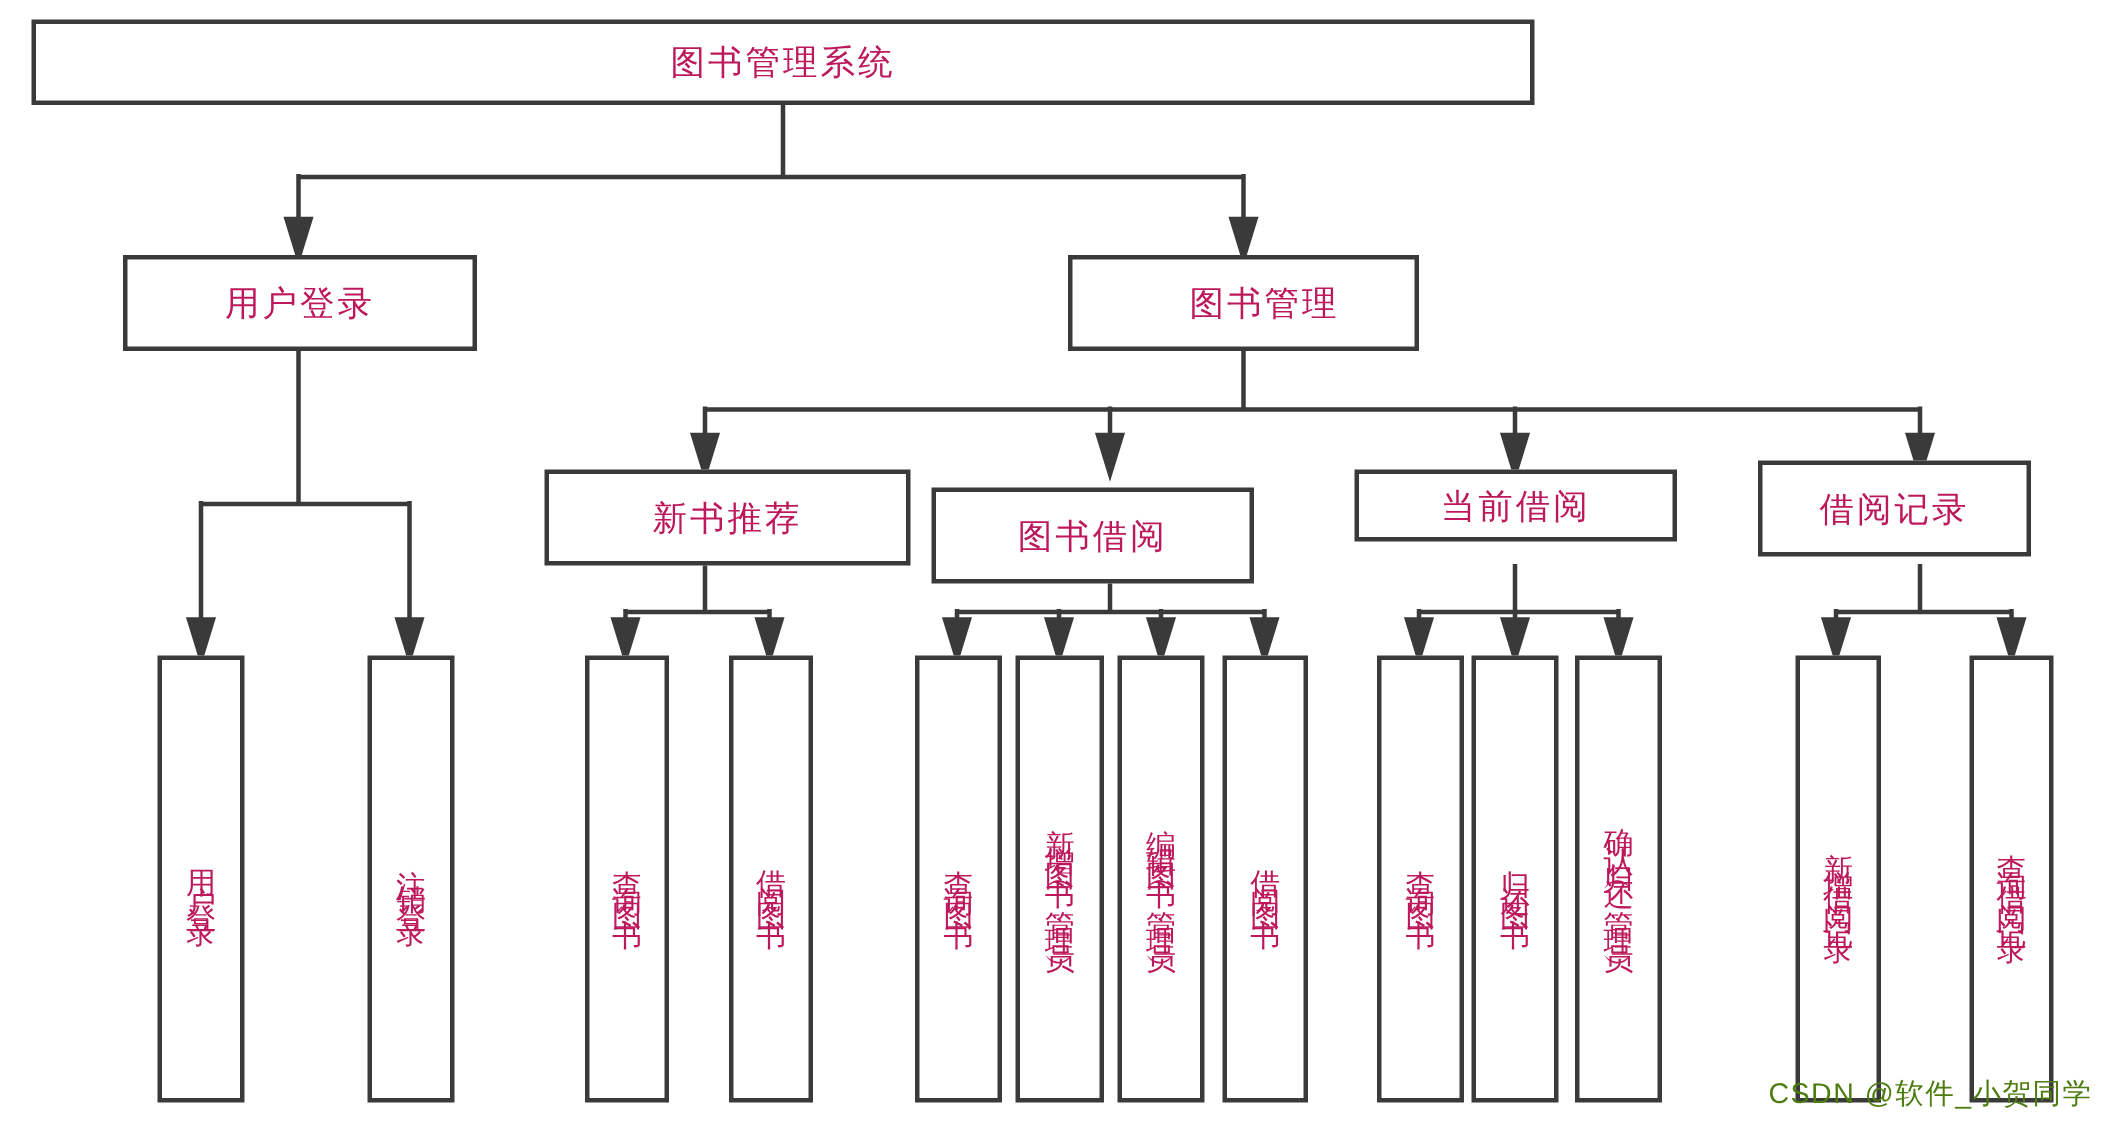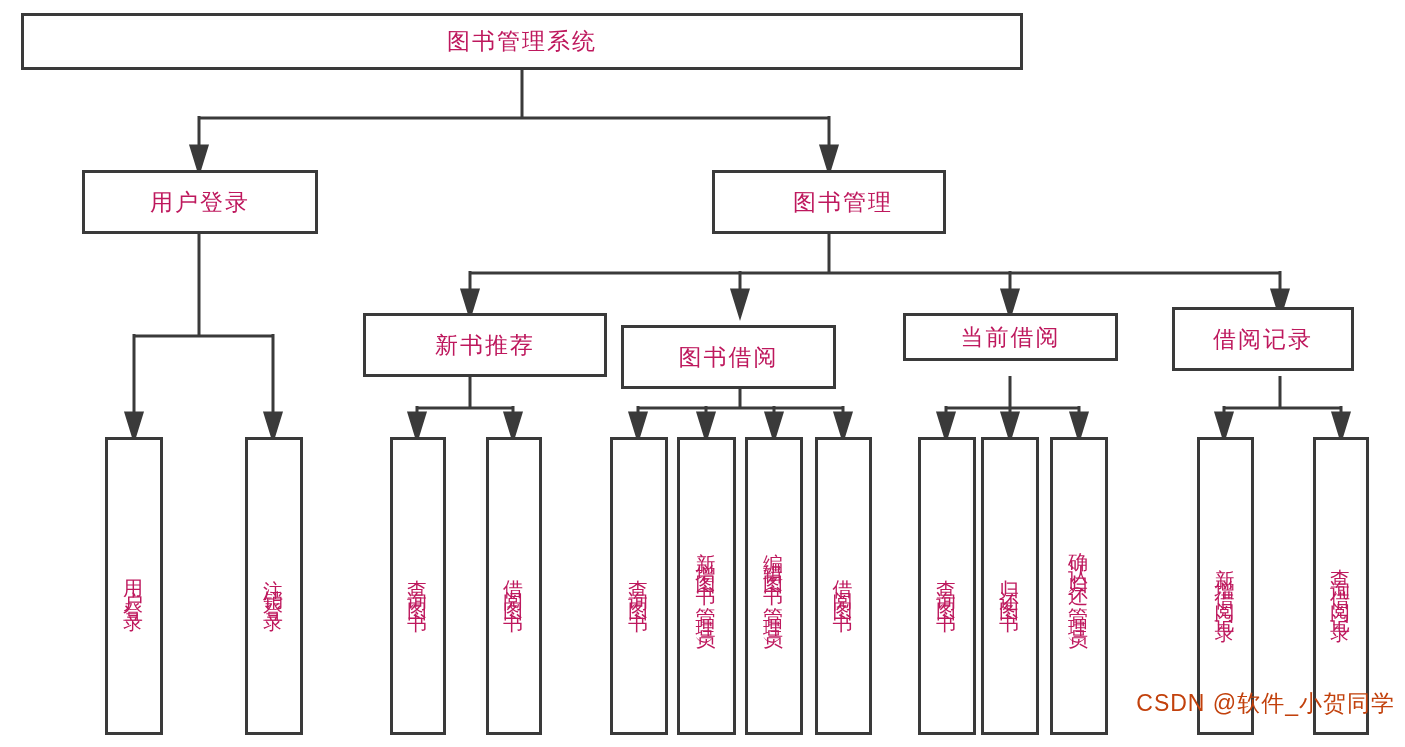--- a/index.html
+++ b/index.html
@@ -13,22 +13,22 @@
     border:3px solid #3a3a3a;background:#fff;
     display:flex;align-items:center;justify-content:center;
     color:#be185d;font-size:23px;letter-spacing:2px;white-space:nowrap;
   }
   .leaf{
     writing-mode:vertical-rl;text-orientation:mixed;
     top:437px;width:58px;height:298px;
     font-size:20px;letter-spacing:11px;white-space:normal;
   }
   .watermark{
-    position:absolute;top:688px;right:10px;
-    color:#c2410c;font-size:23px;letter-spacing:1px;white-space:nowrap;z-index:5;
+    position:absolute;top:716px;right:10px;
+    color:#4d7c0f;font-size:19px;letter-spacing:1px;white-space:nowrap;z-index:5;
   }
 </style>
 </head>
 <body>
 
 <div class="stage">
 
   <svg class="connectors" width="1405" height="747" viewBox="0 0 1405 747">
 
     <g stroke="#3a3a3a" stroke-width="3" fill="#3a3a3a">

